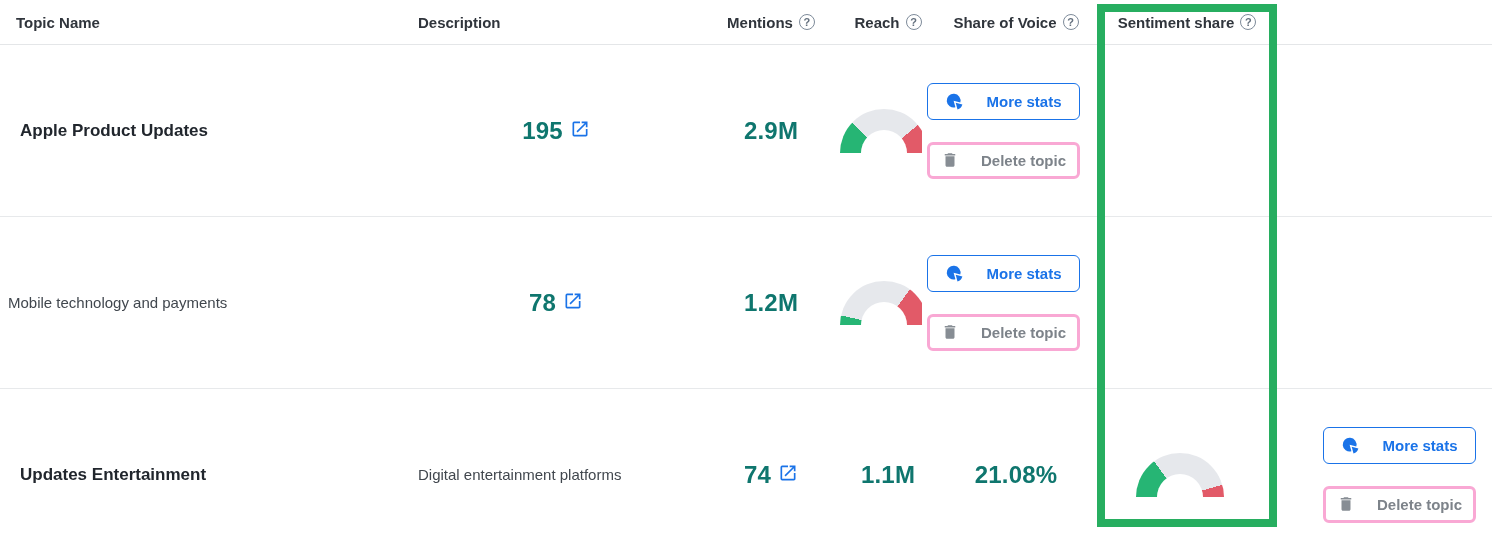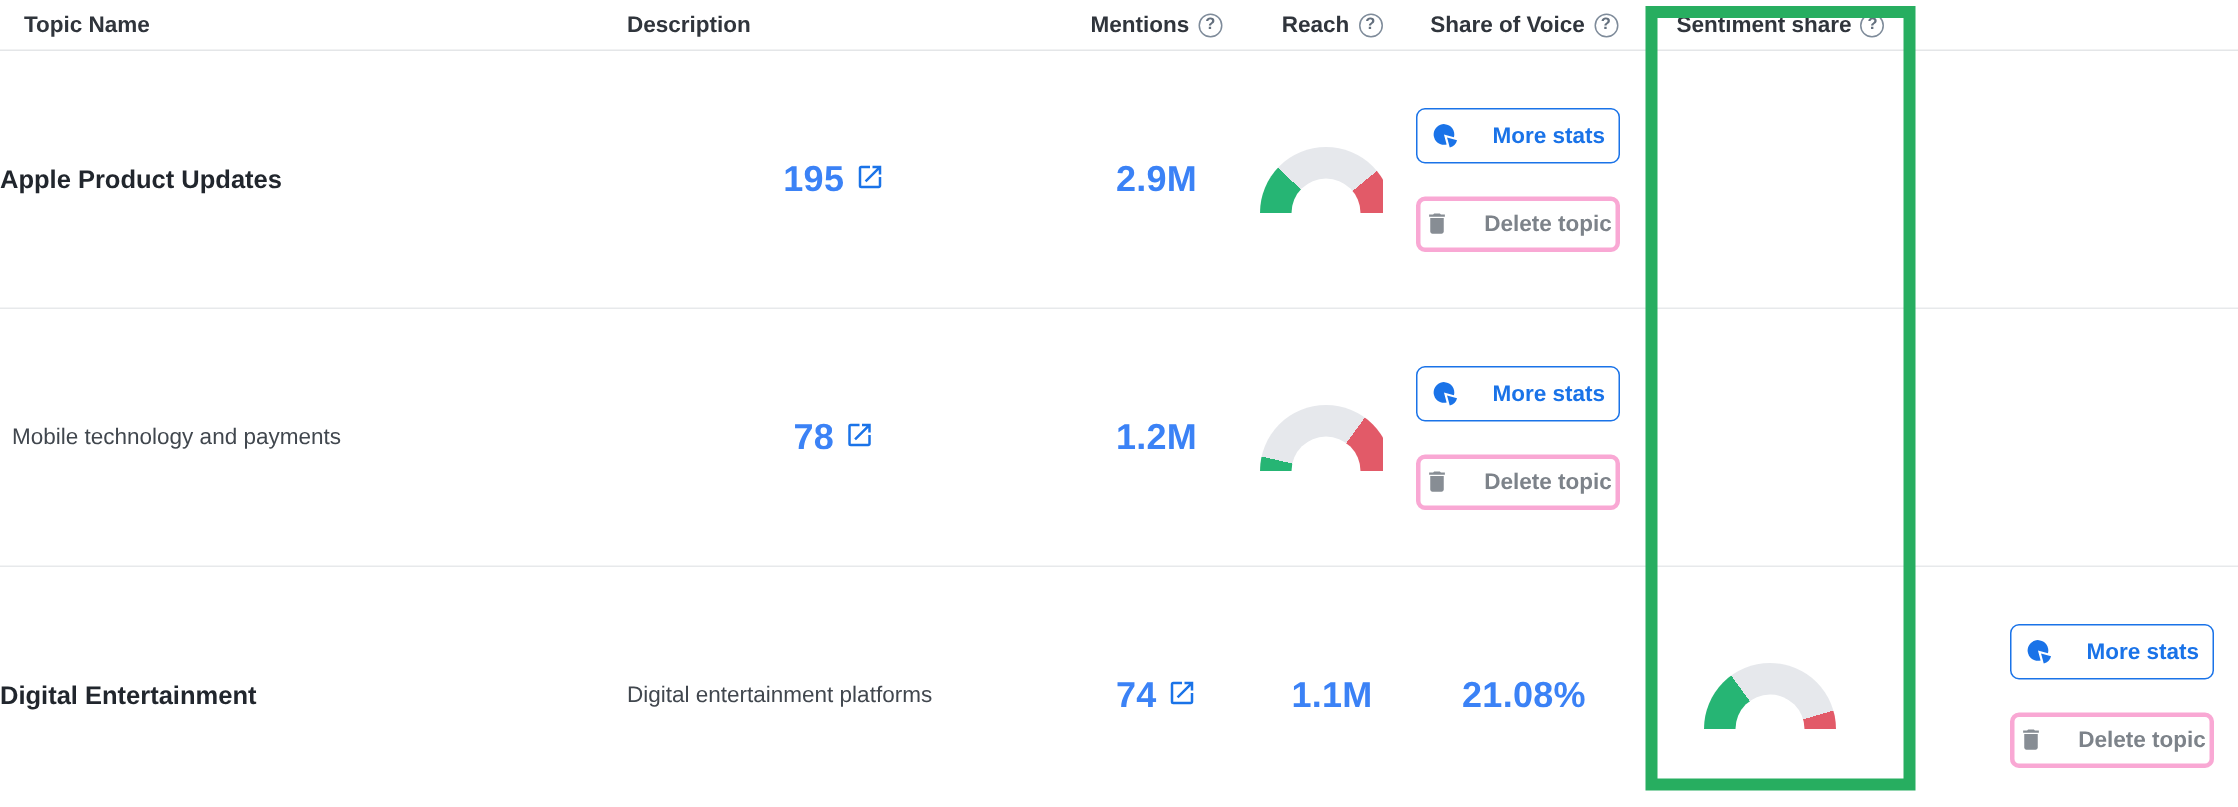--- a/index.html
+++ b/index.html
@@ -11,21 +11,21 @@
     overflow: hidden;
     color: #22262c;
   }
   .table { width: 1492px; }
   .thead, .tr {
     display: grid;
     grid-template-columns: 410px 292px 138px 96px 160px 182px 1fr;
     align-items: center;
   }
   .thead {
-    height: 34px;
+    height: 45px;
     border-bottom: 1px solid #e4e6e8;
   }
   .th {
     font-size: 15px;
     font-weight: 700;
     color: #30353c;
     display: flex;
     align-items: center;
     gap: 6px;
     white-space: nowrap;
@@ -46,36 +46,36 @@
     justify-content: center;
     line-height: 1;
     cursor: pointer;
     flex: 0 0 auto;
   }
   .tr {
     height: 172px;
     border-bottom: 1px solid #e7e9eb;
   }
   .td { display: flex; align-items: center; }
-  .td-topic { padding-left: 0; }
+  .td-topic { padding-left: 20px; }
   .topic-name {
     font-size: 17px;
     font-weight: 700;
     color: #21262d;
   }
   .td-desc { padding-left: 8px; }
   .desc-text {
     font-size: 15px;
     color: #41474e;
   }
   .td-num { justify-content: center; gap: 7px; }
   .num {
     font-size: 24px;
     font-weight: 700;
-    color: #3b82f6;
+    color: #0f766e;
     letter-spacing: 0.2px;
   }
   .extlink { display: inline-flex; cursor: pointer; margin-top: -4px; }
   .extlink svg { width: 20px; height: 20px; fill: #1a73e8; }
   .td-sentiment { justify-content: center; }
   .gauge {
     width: 88px; height: 44px;
     position: relative;
     overflow: hidden;
     margin-right: 14px;
@@ -92,21 +92,21 @@
     background: #ffffff;
   }
   .td-actions {
     flex-direction: column;
     align-items: flex-end;
     justify-content: center;
     padding-right: 16px;
     gap: 22px;
   }
   .btn {
-    width: 136px; height: 37px;
+    width: 153px; height: 37px;
     display: flex;
     align-items: center;
     justify-content: center;
     gap: 22px;
     background: #ffffff;
     border-radius: 6px;
     font-family: "Liberation Sans", sans-serif;
     font-size: 15px;
     font-weight: 700;
     cursor: pointer;
@@ -225,21 +225,21 @@
         <svg width="18" height="18" viewBox="0 0 24 24">
               <path d="M6 19c0 1.1.9 2 2 2h8c1.1 0 2-.9 2-2V7H6v12zM19 4h-3.5l-1-1h-5l-1 1H5v2h14V4z"></path>
             </svg>
         <span>Delete topic</span>
       </button>
     </div>
   </div>
 
   <div class="tr">
     <div class="td td-topic">
-      <span class="topic-name">Digital Entertainment</span>
+      <span class="topic-name">Updates Entertainment</span>
     </div>
     <div class="td td-desc">
       <span class="desc-text">Digital entertainment platforms</span>
     </div>
     <div class="td td-num">
       <span class="num">74</span>
       <span class="extlink">
         <svg viewBox="0 0 24 24">
               <path d="M19 19H5V5h7V3H5a2 2 0 0 0-2 2v14a2 2 0 0 0 2 2h14c1.1 0 2-.9 2-2v-7h-2v7zM14 3v2h3.59l-9.83 9.83 1.41 1.41L19 6.41V10h2V3h-7z"></path>
             </svg>

